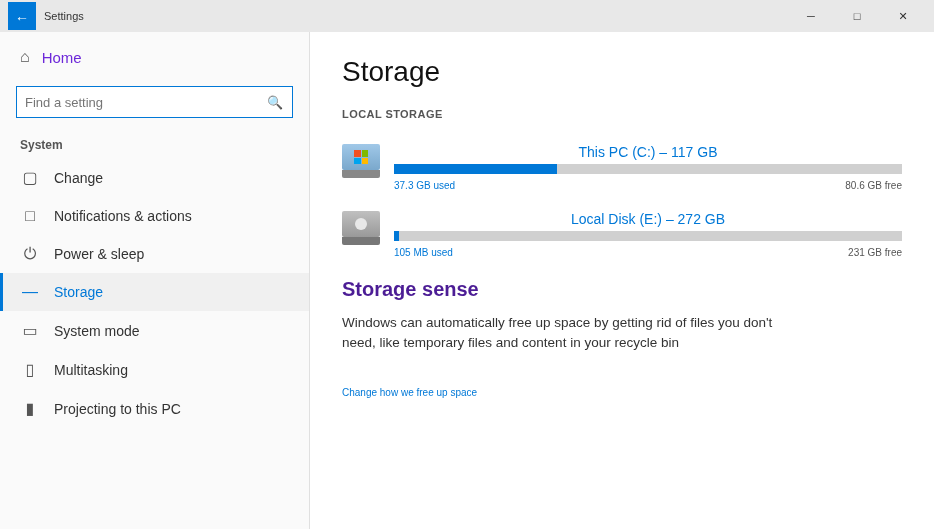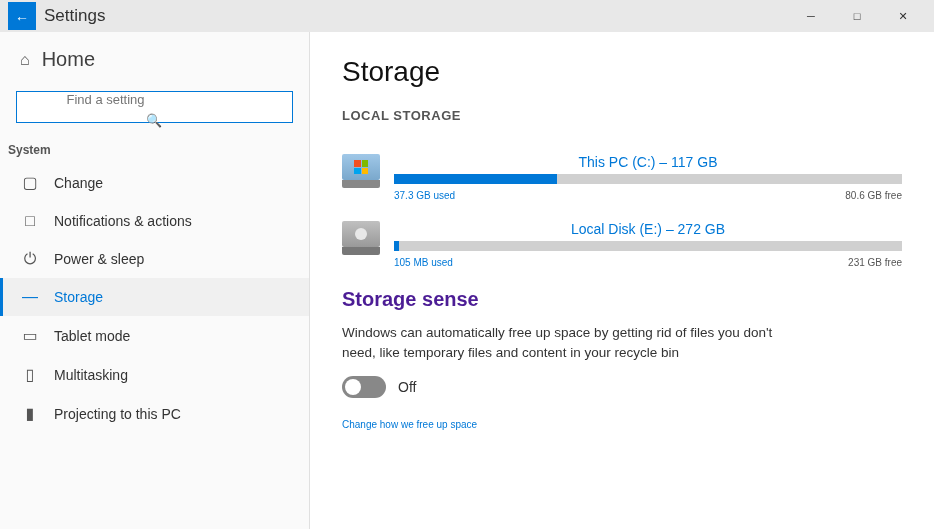--- a/index.html
+++ b/index.html
@@ -28,21 +28,21 @@
       border: none;
       width: 28px;
       height: 28px;
       display: flex;
       align-items: center;
       justify-content: center;
       cursor: pointer;
       font-size: 14px;
     }
     .titlebar-title {
-      font-size: 17px;
+      font-size: 11px;
       color: #333;
       flex: 1;
     }
     .titlebar-controls {
       display: flex;
       gap: 0;
     }
     .titlebar-btn {
       width: 46px;
       height: 32px;
@@ -79,48 +79,47 @@
       align-items: center;
       gap: 12px;
       padding: 16px 20px;
       cursor: pointer;
     }
     .sidebar-home-icon {
       font-size: 16px;
       color: #555;
     }
     .sidebar-home-label {
-      font-size: 20px;
-      color: #404040;
+      font-size: 15px;
+      color: #6d28d9;
     }
     .search-box {
       margin: 4px 16px 12px 16px;
       display: flex;
       align-items: center;
       border: 1px solid #0078d7;
       background: white;
       height: 32px;
       padding: 0 8px;
       gap: 6px;
-      flex-direction: column;
     }
     .search-input {
       border: none;
       outline: none;
       flex: 1;
       font-size: 13px;
       color: #333;
       background: transparent;
     }
     .search-icon {
       color: #555;
       font-size: 13px;
     }
     .sidebar-section-title {
-      padding: 8px 20px 6px 8px;
+      padding: 8px 20px 6px 20px;
       font-size: 12px;
       color: #555;
       font-weight: 600;
     }
     .sidebar-item {
       display: flex;
       align-items: center;
       gap: 14px;
       padding: 10px 20px;
       cursor: pointer;
@@ -149,26 +148,26 @@
       overflow-y: auto;
       background: white;
     }
     .page-title {
       font-size: 28px;
       font-weight: 300;
       color: #111;
       margin-bottom: 20px;
     }
     .section-title {
-      font-size: 13px;
+      font-size: 11px;
       font-weight: 600;
       color: #555;
       text-transform: uppercase;
       letter-spacing: 0.04em;
-      margin-bottom: 31px;
+      margin-bottom: 24px;
     }
 
     
     .storage-item {
       display: flex;
       align-items: flex-start;
       gap: 14px;
       margin-bottom: 20px;
     }
     .drive-info {
@@ -209,21 +208,21 @@
       font-size: 20px;
       font-weight: 700;
       color: #4c1d95;
       margin-bottom: 12px;
       margin-top: 8px;
     }
     .storage-sense-desc {
       font-size: 13.5px;
       color: #333;
       line-height: 1.5;
-      margin-bottom: 12px;
+      margin-bottom: 28px;
       max-width: 440px;
     }
     .toggle-row {
       display: flex;
       align-items: center;
       gap: 12px;
       margin-bottom: 16px;
     }
     .toggle {
       width: 44px;
@@ -356,21 +355,21 @@
     <div class="sidebar-item">
       <span class="sidebar-item-icon">⏻</span>
       <span>Power &amp; sleep</span>
     </div>
     <div class="sidebar-item active">
       <span class="sidebar-item-icon">—</span>
       <span>Storage</span>
     </div>
     <div class="sidebar-item">
       <span class="sidebar-item-icon">▭</span>
-      <span>Tablet mode</span>
+      <span>System mode</span>
     </div>
     <div class="sidebar-item">
       <span class="sidebar-item-icon">▯</span>
       <span>Multitasking</span>
     </div>
     <div class="sidebar-item">
       <span class="sidebar-item-icon">▮</span>
       <span>Projecting to this PC</span>
     </div>
   </div>
@@ -422,22 +421,16 @@
           <span class="drive-used">105 MB used</span>
           <span class="drive-free">231 GB free</span>
         </div>
       </div>
     </div>
 
     
     <h2 class="storage-sense-title">Storage sense</h2>
     <p class="storage-sense-desc">Windows can automatically free up space by getting rid of files you don't need, like temporary files and content in your recycle bin</p>
 
-    <div class="toggle-row">
-      <div class="toggle">
-        <div class="toggle-knob"></div>
-      </div>
-      <span class="toggle-label">Off</span>
-    </div>
 
     <a class="change-link" href="#">Change how we free up space</a>
   </div>
 </div>
 
 </body></html>

